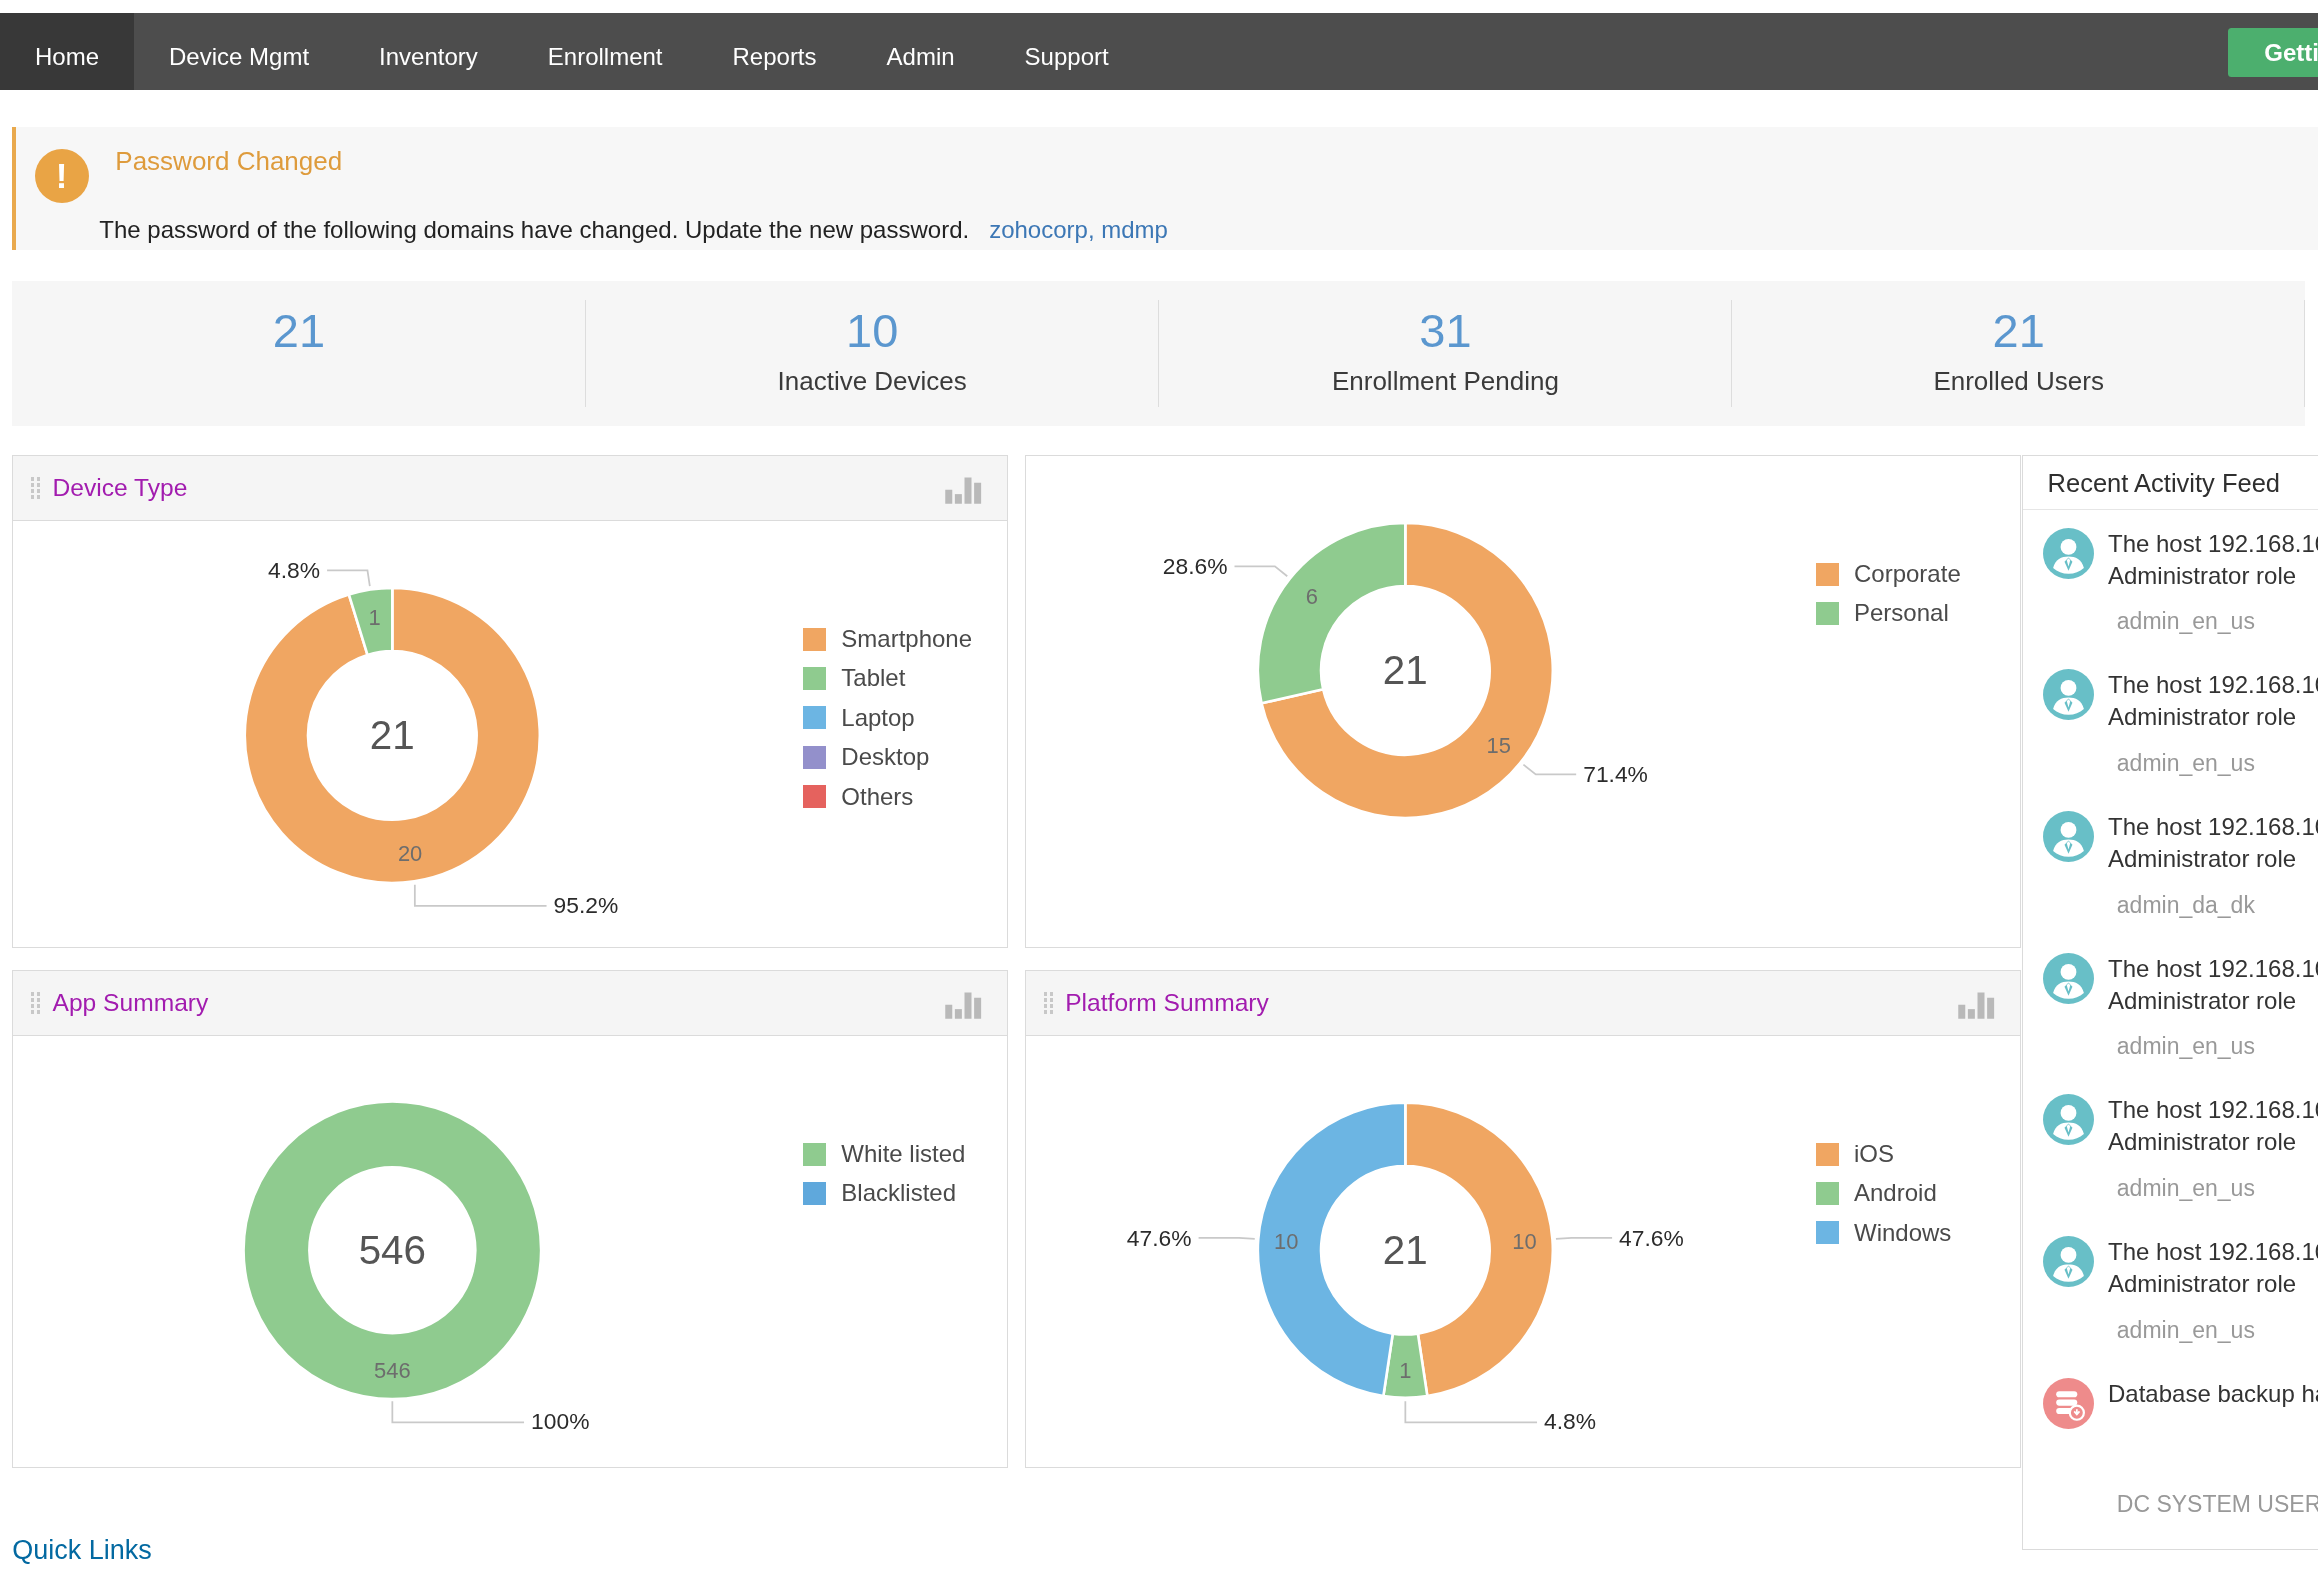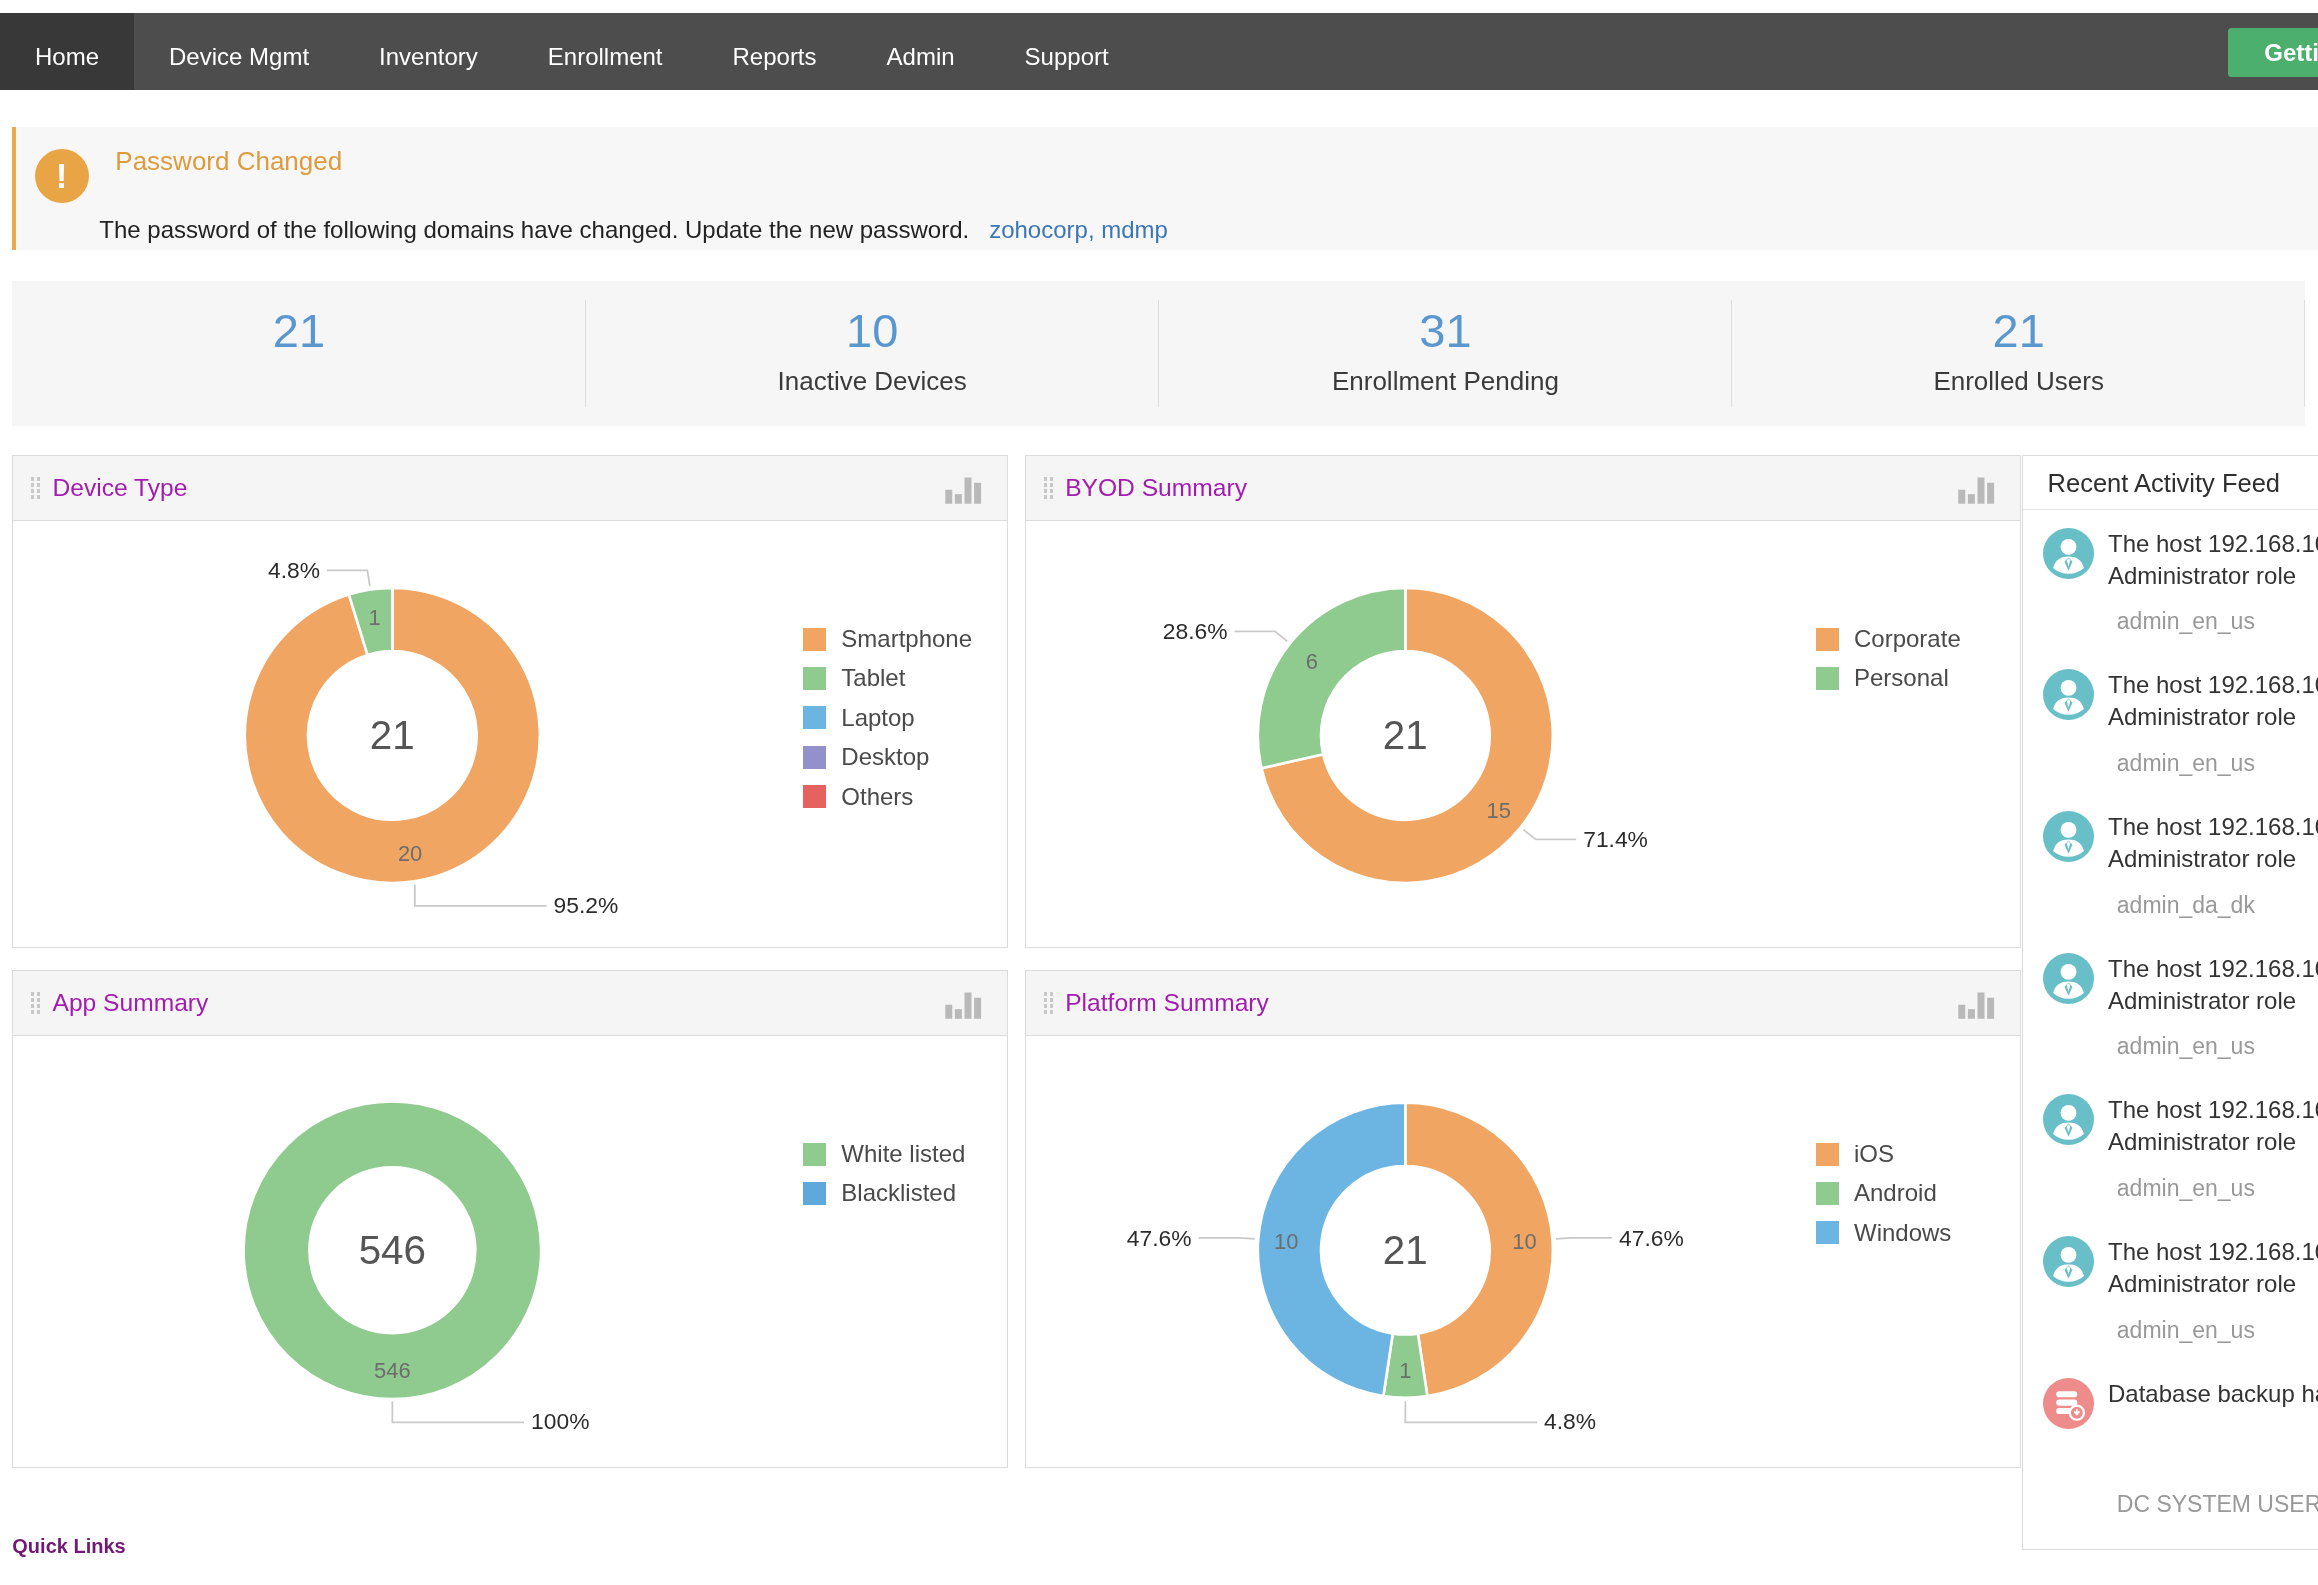--- a/index.html
+++ b/index.html
@@ -50,21 +50,21 @@
   .feed-header { height:54px; line-height:54px; padding-left:24.6px; font-size:25.5px; color:#2F2F2F; border-bottom:0.9px solid #E6E6E6; }
   .feed-list { padding:17.6px 0 0 20px; }
   .feed-item { display:flex; margin-bottom:34px; }
   .feed-avatar { width:51px; height:51px; flex:0 0 51px; }
   .feed-texts { margin-left:14px; padding-top:0px; }
   .feed-line { font-size:24px; color:#333; line-height:32px; white-space:nowrap; }
   .feed-user { font-size:23px; color:#999; margin-top:16.7px; margin-left:8.8px; white-space:nowrap; }
   .feed-item.db { margin-top:32px; }
   .feed-item.db .feed-user { margin-top:81px; }
 
-  .quick-links { position:absolute; left:12.3px; top:1535px; font-size:20px; font-weight:700; color:#701a75; }
+  .quick-links { position:absolute; left:12.3px; top:1535px; font-size:27px; font-weight:400; color:#0369a1; }
 </style>
 </head>
 <body>
 
 <div class="canvas">
 
   <div class="topbar">
     <div class="nav-tab active">Home</div>
     <div class="nav-tab">Device Mgmt</div>
     <div class="nav-tab">Inventory</div>
@@ -157,41 +157,20 @@
           </div>
         <div class="legend-item">
             <span class="legend-swatch" style="background: rgb(229, 98, 94);"></span>
             <span class="legend-label">Others</span>
           </div>
       </div>
     </div>
   </div>
 
   <div class="card" style="left:1025px; top:455px; width:996px; height:493px;">
-    <div class="card-header">
-      <div class="drag-handle">
-          <span></span>
-          <span></span>
-          <span></span>
-          <span></span>
-          <span></span>
-          <span></span>
-          <span></span>
-          <span></span>
-        </div>
-      <div class="card-title">BYOD Summary</div>
-      <svg class="chart-icon" width="39" height="35" viewBox="0 0 44 40">
-        <g fill="#B9B9B9">
-            <rect x="0" y="18" width="8" height="16"></rect>
-            <rect x="11" y="23" width="8" height="11"></rect>
-            <rect x="22" y="4" width="8" height="30"></rect>
-            <rect x="33" y="10" width="8" height="24"></rect>
-          </g>
-      </svg>
-    </div>
     <div class="card-body">
       <svg class="donut" width="994" height="428" viewBox="0 0 1132 487">
           <path d="M432 76 A168 168 0 1 1 268.21211075345366 281.38351690466084 L338.4069204305449 265.3620096598062 A96 96 0 1 0 432 148 Z" fill="#F0A662" stroke="#fff" stroke-width="3"></path>
           <text x="538.3290816156521" y="337.7946130527878" font-size="25" fill="#6d6d6d" text-anchor="middle">15</text>
           <polyline points="566.4750149845012,351.24024591970215 580.5479816689257,362.46306235315933 626.5479816689257,362.46306235315933" fill="none" stroke="#c9c9c9" stroke-width="2"></polyline>
           <text x="634.5479816689257" y="371.46306235315933" font-size="26" fill="#2b2b2b" text-anchor="start">71.4%</text>
           <path d="M268.21211075345366 281.38351690466084 A168 168 0 0 1 431.99999999999994 76 L432 148 A96 96 0 0 0 338.4069204305449 265.3620096598062 Z" fill="#8FCB8F" stroke="#fff" stroke-width="3"></path>
           <text x="325.67091838434794" y="168.20538694721228" font-size="25" fill="#6d6d6d" text-anchor="middle">6</text>
           <polyline points="297.5249850154988,136.75975408029785 283.45201833107427,125.53693764684066 237.45201833107427,125.53693764684066" fill="none" stroke="#c9c9c9" stroke-width="2"></polyline>
           <text x="229.45201833107427" y="134.53693764684067" font-size="26" fill="#2b2b2b" text-anchor="end">28.6%</text>

